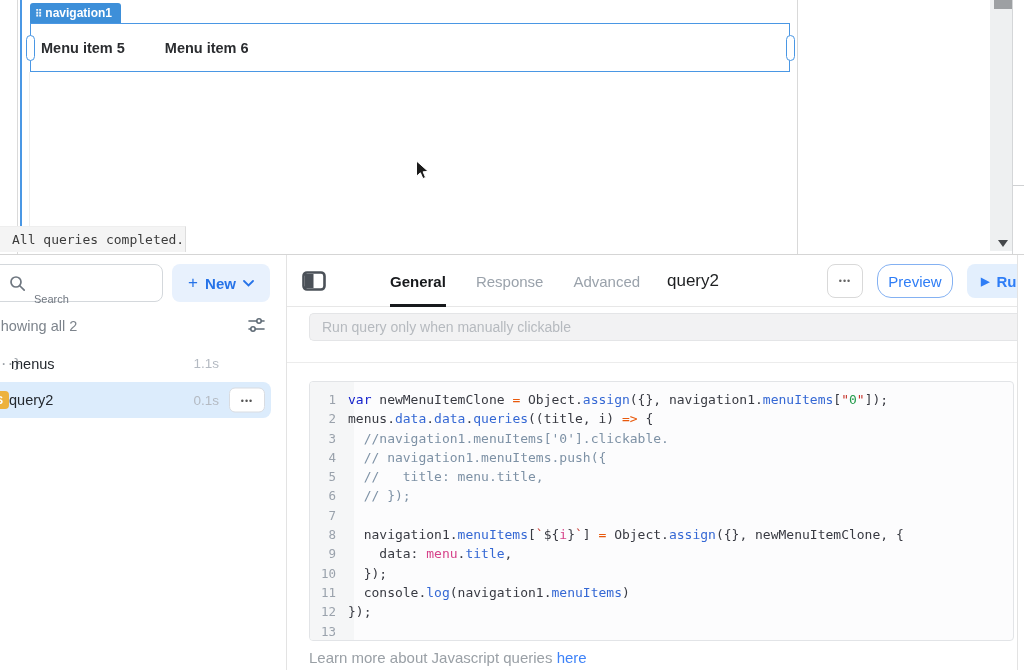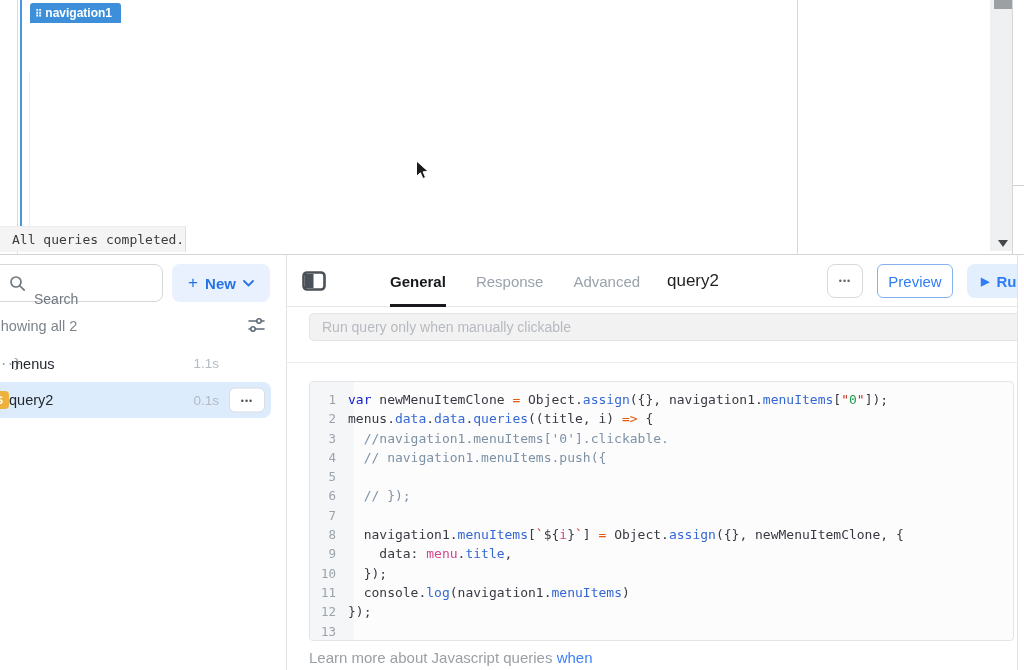--- a/index.html
+++ b/index.html
@@ -44,21 +44,21 @@
 
   
   .bottom { position:absolute; left:0; top:254px; width:1024px; height:416px; background:#fff;
     border-top:1px solid #d5d5d5; display:flex; }
 
   
   .sidebar { position:relative; width:287px; height:100%; border-right:1px solid #e3e3e3; background:#fff; }
   .search-box { position:absolute; left:-14px; top:9px; width:177px; height:38px;
     border:1px solid #d4d8dc; border-radius:8px; display:flex; align-items:center; background:#fff; }
   .search-box svg { margin-left:22px; flex:none; }
-  .search-box input { border:none; outline:none; font-size:14px; color:#1d4ed8; width:100px; margin-left:8px;
+  .search-box input { border:none; outline:none; font-size:11px; color:#1d4ed8; width:100px; margin-left:8px;
     font-family:"Liberation Sans", sans-serif; background:transparent;margin-top:31px; }
   .search-box input::placeholder { color:#707780; }
   .new-btn { position:absolute; left:172px; top:9px; width:98px; height:38px; background:#e8f1fd;
     border:none; border-radius:8px; color:#2673e8; font-size:15px; font-weight:600;
     display:flex; align-items:center; justify-content:center; gap:7px; cursor:pointer;
     font-family:"Liberation Sans", sans-serif; }
   .new-btn .plus { font-size:17px; font-weight:400; }
   .showing-row { position:absolute; left:0; top:56px; width:287px; height:30px; display:flex; align-items:center; }
   .showing-text { position:relative; left:-9px; font-size:14.5px; color:#7d848c; }
   .filter-icon { position:absolute; right:21px; top:5px; }
@@ -84,21 +84,21 @@
   .tab-bar { position:absolute; left:55px; top:0; height:52px; display:flex; gap:30px; }
   .tab { display:flex; align-items:center; font-size:15px; color:#9aa2ab; position:relative; cursor:pointer; }
   .tab.active { color:#17191c; font-weight:600;margin-left:48px; }
   .tab.active::after { content:''; position:absolute; left:0; right:0; bottom:0; height:3px; background:#17191c; }
   .ed-title { position:absolute; left:380px; top:0; height:52px; display:flex; align-items:center;
     font-size:17px; color:#1d1f21; }
   .btn-more { position:absolute; left:540px; top:9px; width:36px; height:34px; background:#fff;
     border:1px solid #d9d9d9; border-radius:8px; color:#666; font-size:9px; letter-spacing:1px;
     display:flex; align-items:center; justify-content:center; cursor:pointer; }
   .btn-preview { position:absolute; left:590px; top:9px; width:76px; height:34px; background:#fff;
-    border:1px solid #84b1f2; border-radius:6px; color:#2e7df6; font-size:15px; font-weight:500;
+    border:1px solid #84b1f2; border-radius:14px; color:#2e7df6; font-size:15px; font-weight:500;
     display:flex; align-items:center; justify-content:center; cursor:pointer;
     font-family:"Liberation Sans", sans-serif; }
   .btn-run { position:absolute; left:680px; top:9px; width:90px; height:34px; background:#e3effd;
     border:none; border-radius:8px; color:#2e7df6; font-size:15px; font-weight:600;
     display:flex; align-items:center; justify-content:flex-start; gap:7px; padding-left:14px; cursor:pointer;
     font-family:"Liberation Sans", sans-serif; }
   .btn-run .tri { font-size:11px; }
 
   .trigger-bar { position:absolute; left:22px; top:58px; width:709px; height:28px; background:#f2f2f3;
     border:1px solid #e4e5e7; border-radius:5px 0 0 5px; border-right:none;
@@ -135,20 +135,26 @@
     <div class="canvas-edge-left"></div>
     <div class="canvas-sel-line"></div>
     <div class="canvas-faint-line"></div>
     <div class="canvas-edge-right"></div>
 
     <div class="component-tag">
       <span class="dots">⠿</span>
       <span>navigation1</span>
     </div>
 
+    <div class="nav-component">
+      <span class="menu-item">Menu item 5</span>
+      <span class="menu-item">Menu item 6</span>
+      <div class="handle left"></div>
+      <div class="handle right"></div>
+    </div>
 
     <div class="scroll-track"></div>
     <div class="scroll-thumb"></div>
     <div class="scroll-down-arrow"></div>
     <div class="right-sliver-top"></div>
     <div class="sliver-hline"></div>
 
     <div class="status-bar">All queries completed.</div>
 
     <svg class="cursor-svg" width="15" height="21" viewBox="0 0 15 21">
@@ -237,20 +243,21 @@
             <div class="cl">
               <span class="ln">3</span>
               <span class="ct"><span class="tk-p">  </span><span class="tk-c">//navigation1.menuItems['0'].clickable.</span></span>
             </div>
             <div class="cl">
               <span class="ln">4</span>
               <span class="ct"><span class="tk-p">  </span><span class="tk-c">// navigation1.menuItems.push({</span></span>
             </div>
             <div class="cl">
               <span class="ln">5</span>
+              <span class="ct"><span class="tk-p">  </span><span class="tk-c">//   title: menu.title,</span></span>
             </div>
             <div class="cl">
               <span class="ln">6</span>
               <span class="ct"><span class="tk-p">  </span><span class="tk-c">// });</span></span>
             </div>
             <div class="cl">
               <span class="ln">7</span>
               <span class="ct"></span>
             </div>
             <div class="cl">
@@ -274,19 +281,19 @@
               <span class="ct"><span class="tk-p">});</span></span>
             </div>
             <div class="cl">
               <span class="ln">13</span>
               <span class="ct"></span>
             </div>
           </div>
       </div>
 
       <div class="ed-footer">
-        <span>Learn more about Javascript queries </span><a href="#">when</a>
+        <span>Learn more about Javascript queries </span><a href="#">here</a>
       </div>
     </main>
 
     <div class="right-sliver-bottom"></div>
   </section>
 </div>
 
 </body></html>

